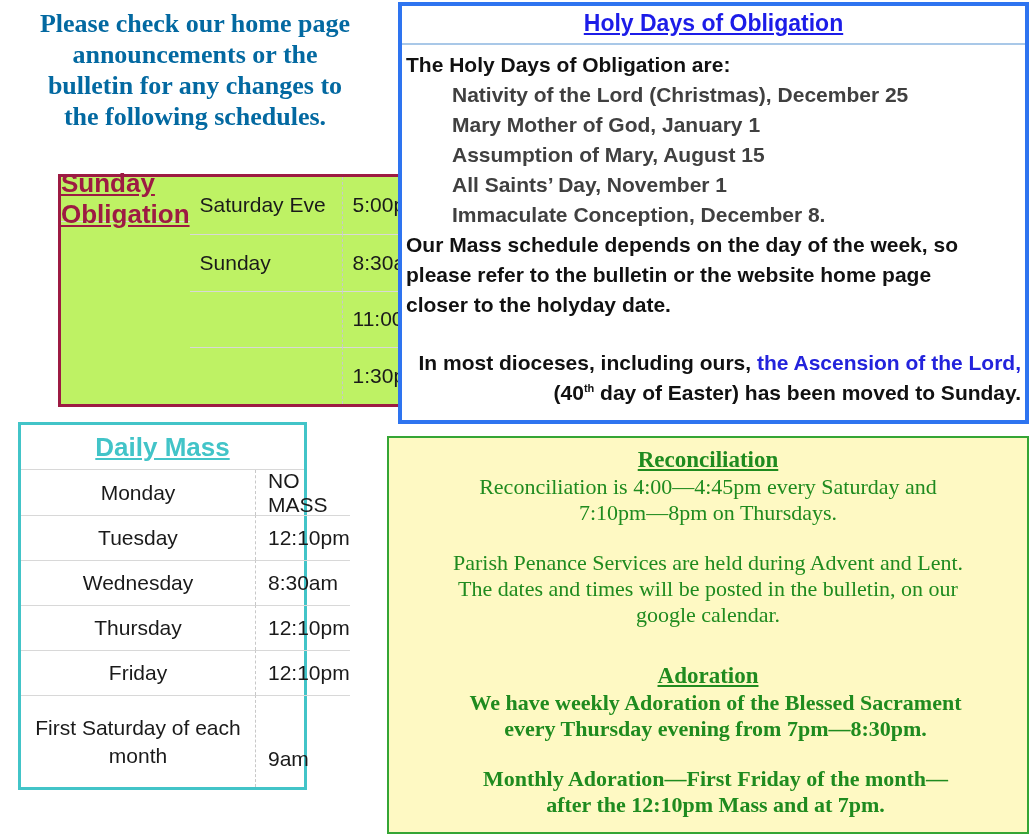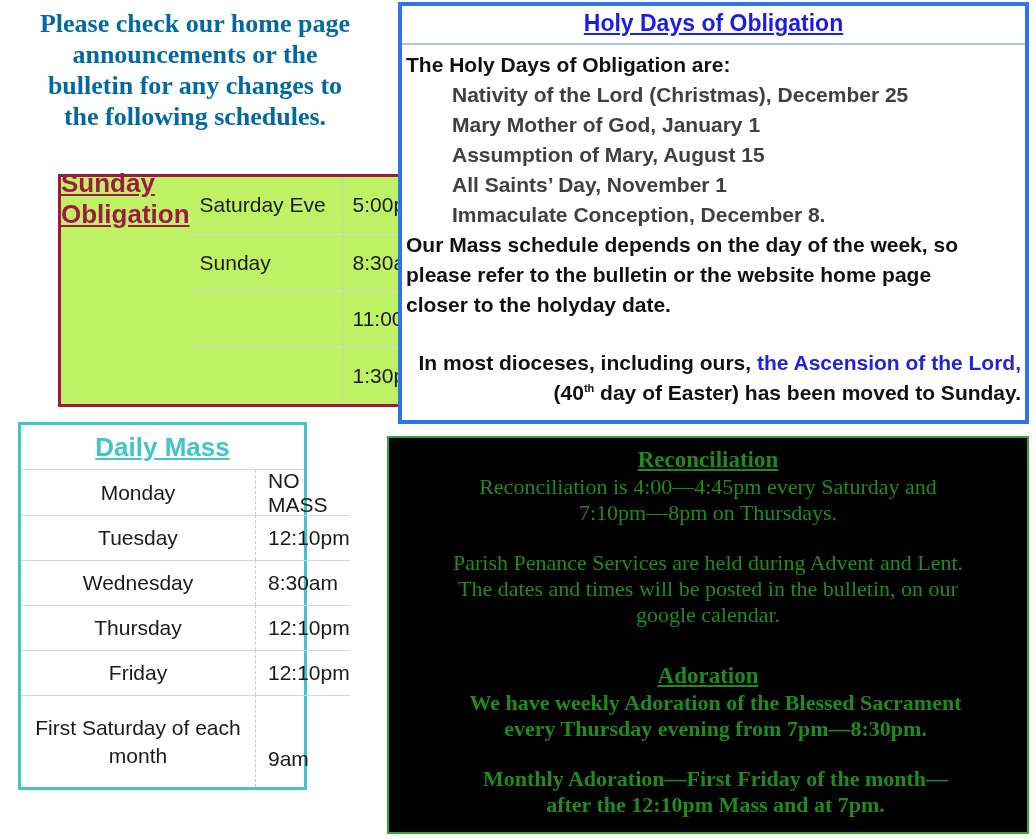--- a/index.html
+++ b/index.html
@@ -81,21 +81,21 @@
   }
   .holy-day-item { color:#404040; padding-left:46px; }
   .holy-note { white-space:pre-line; }
   .ascension { margin-top:28px; text-align:right; }
   .ascension .blue { color:#2323dc; }
   .ascension sup { font-size:11px; vertical-align:super; line-height:0; }
 
   
   .green-box {
     position:absolute; left:387px; top:436px; width:642px; height:398px;
-    border:2px solid #35a535; background:#000000;
+    border:2px solid #35a535; background:#fef9c3;
     font-family:"Liberation Serif", serif; color:#1f8b1f;
     text-align:center; padding-top:8px;
   }
   .g-title {
     font-size:23px; font-weight:bold; text-decoration:underline;
     line-height:28px;
   }
   .g-para { font-size:22px; line-height:26px; white-space:pre-line; }
   .g-para.bold { font-weight:bold;padding-left:15px; }
   .gap-md { margin-top:24px; }

